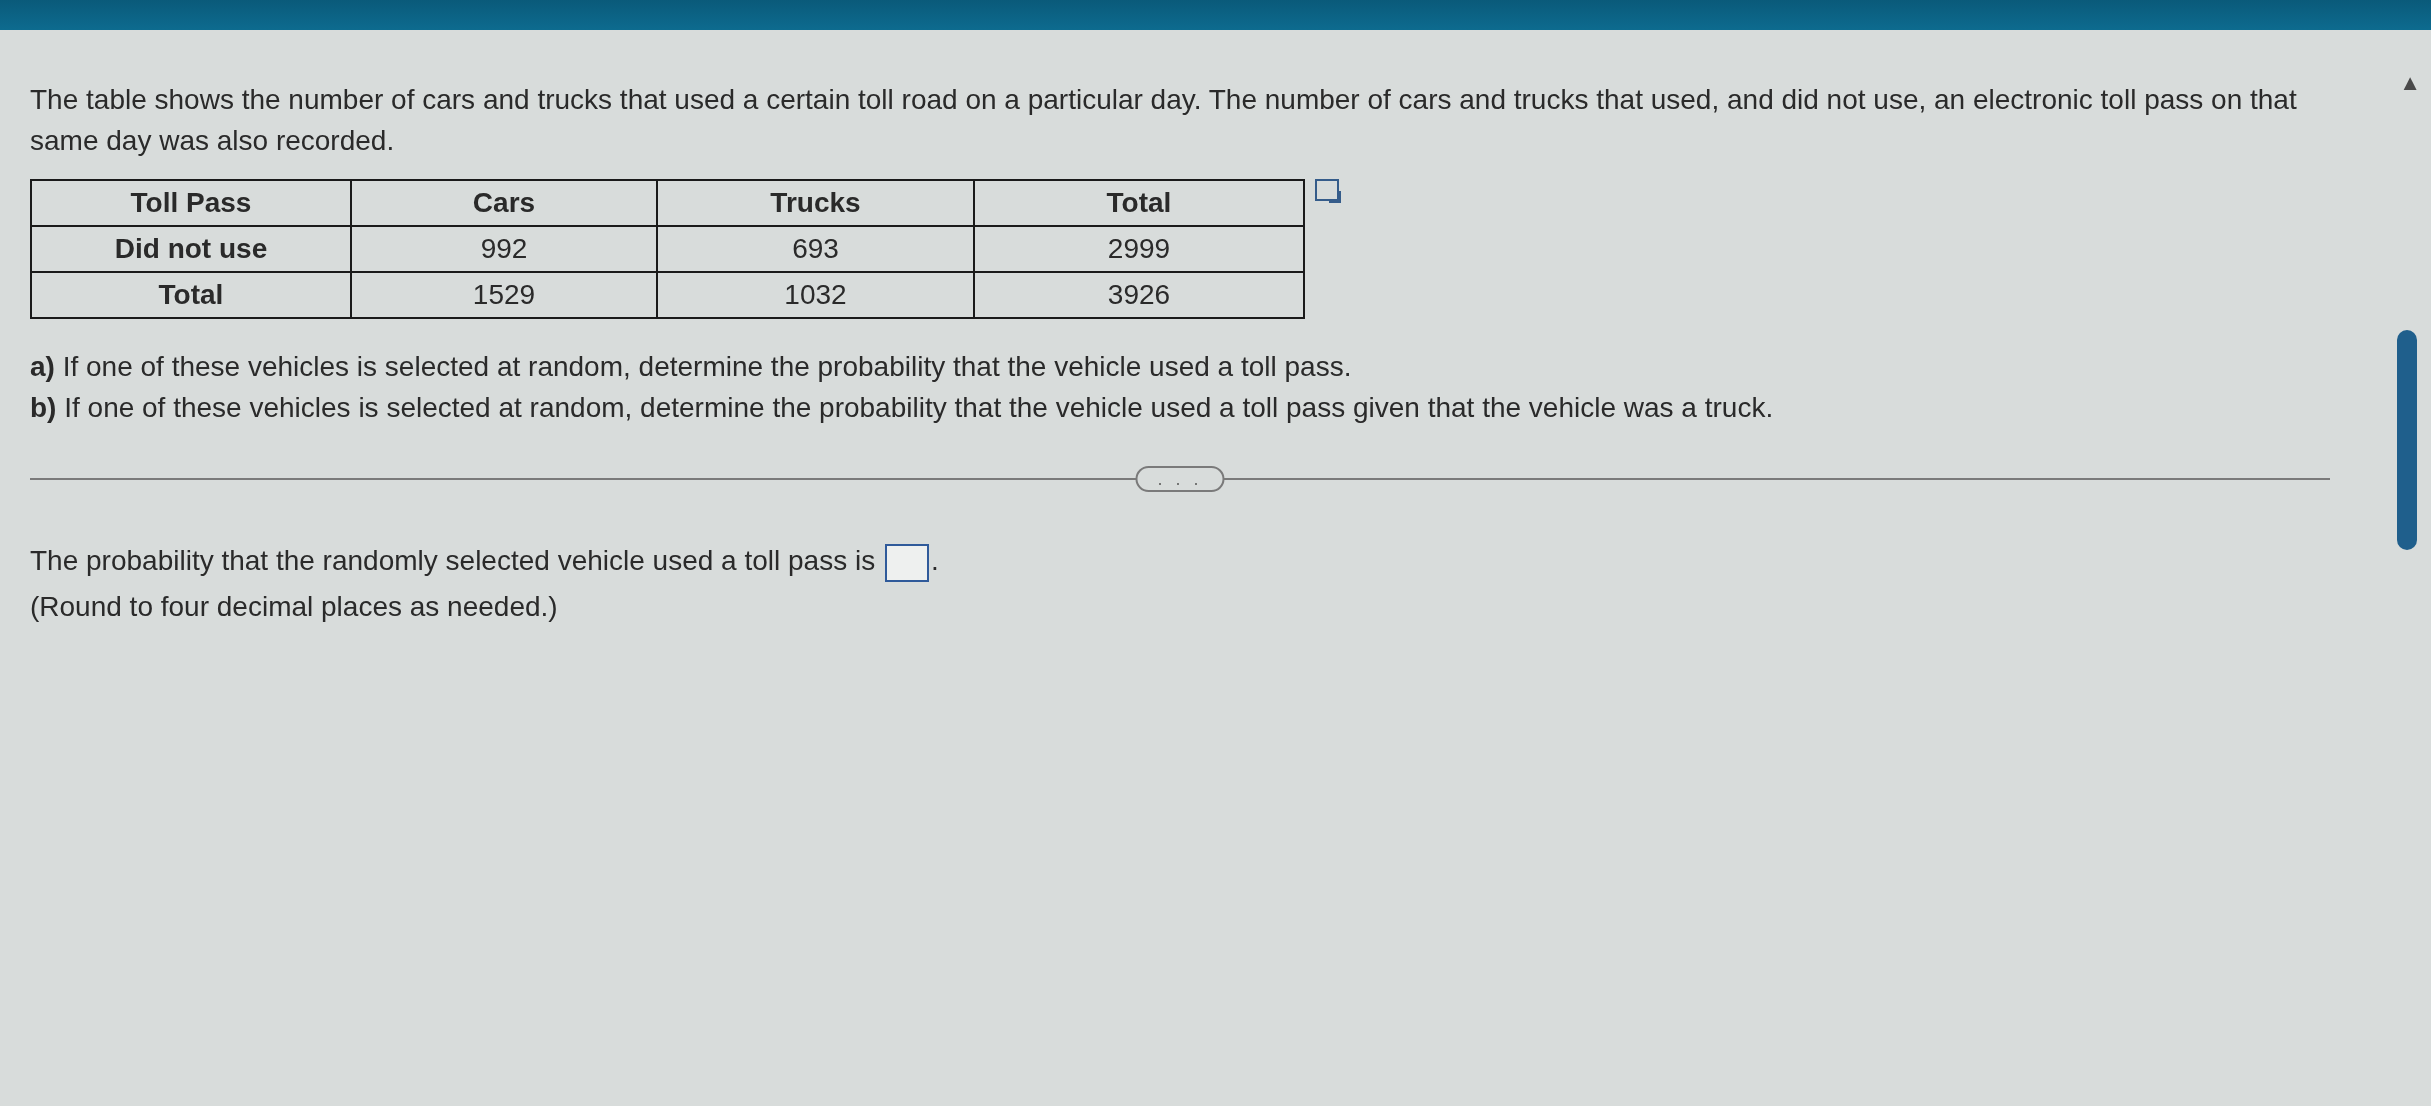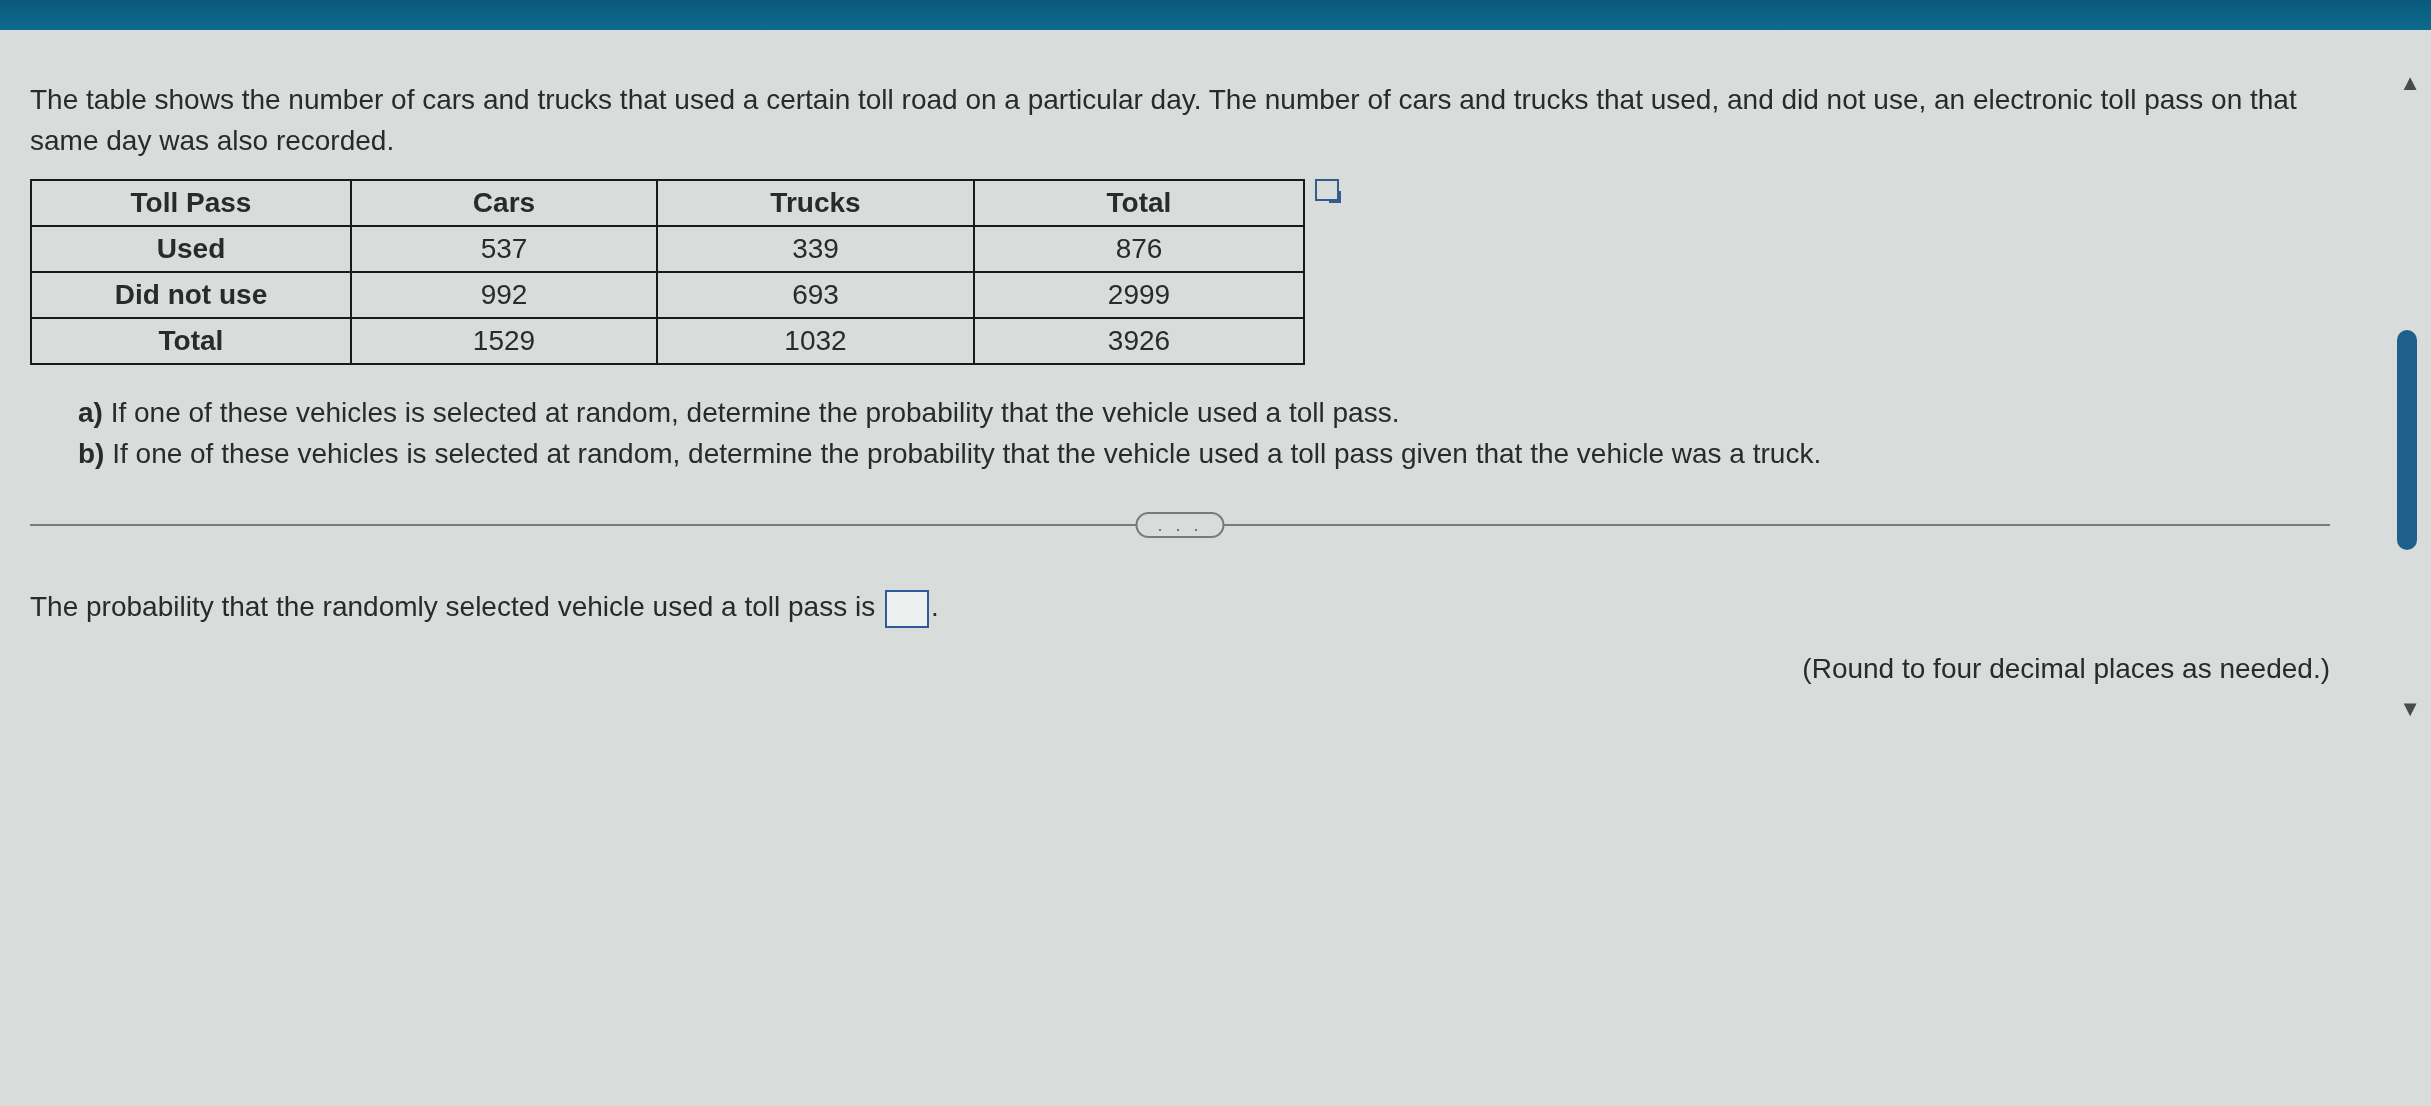--- a/index.html
+++ b/index.html
@@ -85,21 +85,20 @@
       bottom: -4px;
       width: 10px;
       height: 10px;
       border-right: 2px solid #355c8a;
       border-bottom: 2px solid #355c8a;
     }
     .questions {
       line-height: 1.45;
       margin-bottom: 50px;
       max-width: 2300px;
-      margin-left: 48px;
     }
     .questions b { font-weight: bold; }
     .divider-row {
       position: relative;
       height: 2px;
       background: #7a7a7a;
       margin: 0 0 60px 0;
       max-width: 2300px;
     }
     .dots-pill {
@@ -123,22 +122,21 @@
     .answer-input {
       display: inline-block;
       width: 44px;
       height: 38px;
       border: 2px solid #2f5a9a;
       background: #eef0ef;
       vertical-align: middle;
       margin: 0 2px;
     }
     .round-note {
-      margin-top: 20px;
-      text-align: right;
+      margin-top: 4px;
     }
     .table-wrap {
       display: flex;
       align-items: flex-start;
     }
   </style>
 </head>
 <body>
 
 <div class="top-bar"></div>
@@ -154,26 +152,20 @@
   <p class="intro-text">The table shows the number of cars and trucks that used a certain toll road on a particular day. The number of cars and trucks that used, and did not use, an electronic toll pass on that same day was also recorded.</p>
 
   <div class="table-wrap">
     <table class="data">
       <tbody>
           <tr>
         <th class="col-rowhdr">Toll Pass</th>
         <th class="col-cars">Cars</th>
         <th class="col-trucks">Trucks</th>
         <th class="col-total">Total</th>
-      </tr>
-      <tr>
-        <td class="col-rowhdr">Used</td>
-        <td>537</td>
-        <td>339</td>
-        <td>876</td>
       </tr>
       <tr>
         <td class="col-rowhdr">Did not use</td>
         <td>992</td>
         <td>693</td>
         <td>2999</td>
       </tr>
       <tr>
         <td class="col-rowhdr">Total</td>
         <td>1529</td>

